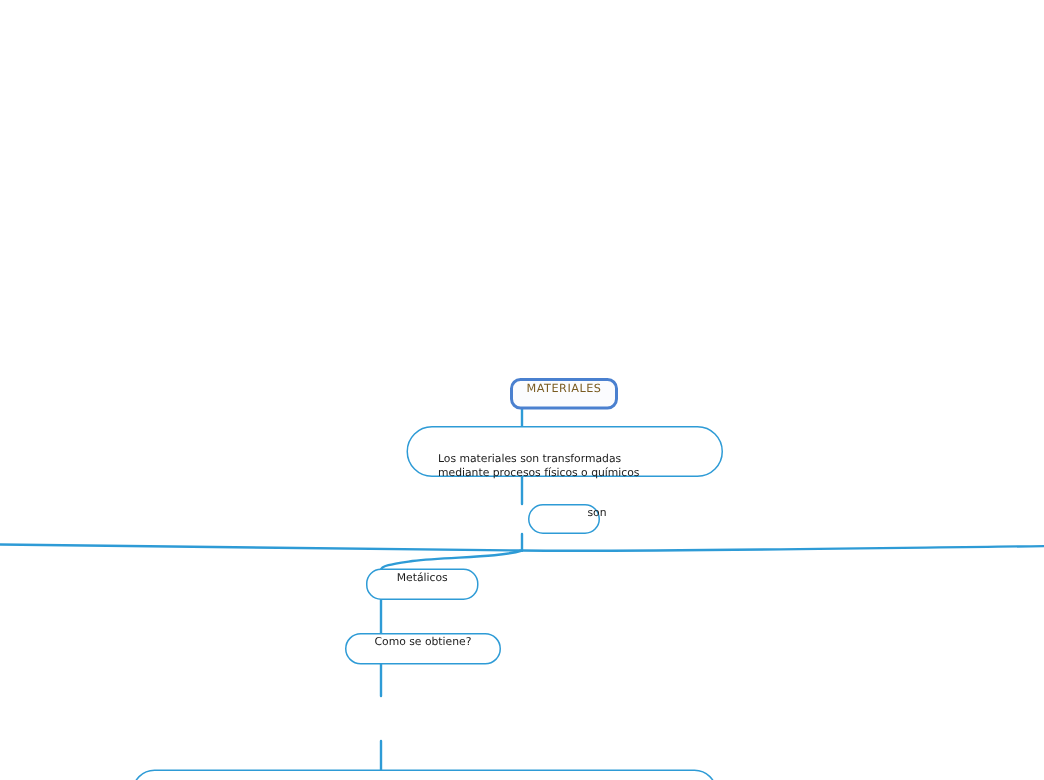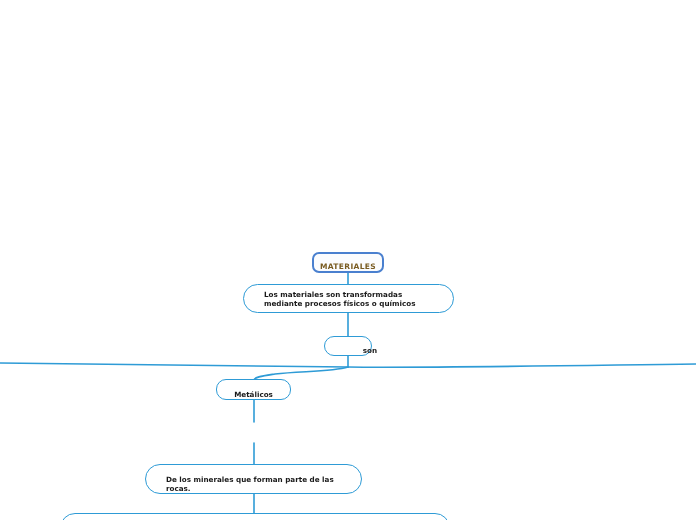--- a/index.html
+++ b/index.html
@@ -26,24 +26,25 @@
     width: 696px;
     height: 520px;
   }
   .node {
     position: absolute;
     box-sizing: border-box;
     background: #ffffff;
     border: 1px solid #2e9bd6;
     border-radius: 999px;
     color: #1a1a1a;
-    font-weight: bold;
+    font-weight: normal;
     display: flex;
-    align-items: flex-end;
+    align-items: flex-start;
     z-index: 2;
+    margin-left: 28px;
   }
   .node.center {
     justify-content: center;
   }
   .node.left-text {
     justify-content: flex-start;
   }
   .node-label {
     display: block;
     line-height: 1.25;
@@ -68,21 +69,21 @@
     font-size: 7.5px;
     letter-spacing: 0.35px;
   }
 
   
   #node-statement {
     left: 243px;
     top: 284px;
     width: 211px;
     height: 29px;
-    padding: 4px 20px;
+    padding: 16px 20px;
     font-size: 7.2px;
   }
 
   
   #node-son {
     left: 324px;
     top: 336px;
     width: 48px;
     height: 20px;
     font-size: 7.2px;
@@ -167,23 +168,22 @@
   </div>
 
   <div class="node center" id="node-son">
     <span class="node-label">son</span>
   </div>
 
   <div class="node center" id="node-metalicos">
     <span class="node-label">Metálicos</span>
   </div>
 
+  <div class="node center" id="node-como">
+    <span class="node-label">Como se obtiene?</span>
+  </div>
 
-  <div class="node left-text" id="node-minerales">
-    <span class="node-label">De los minerales que forman parte de las
-rocas.</span>
-  </div>
 
   <div class="node left-text" id="node-bottom">
     <span class="node-label"></span>
   </div>
 
 </div>
 
 </body></html>

